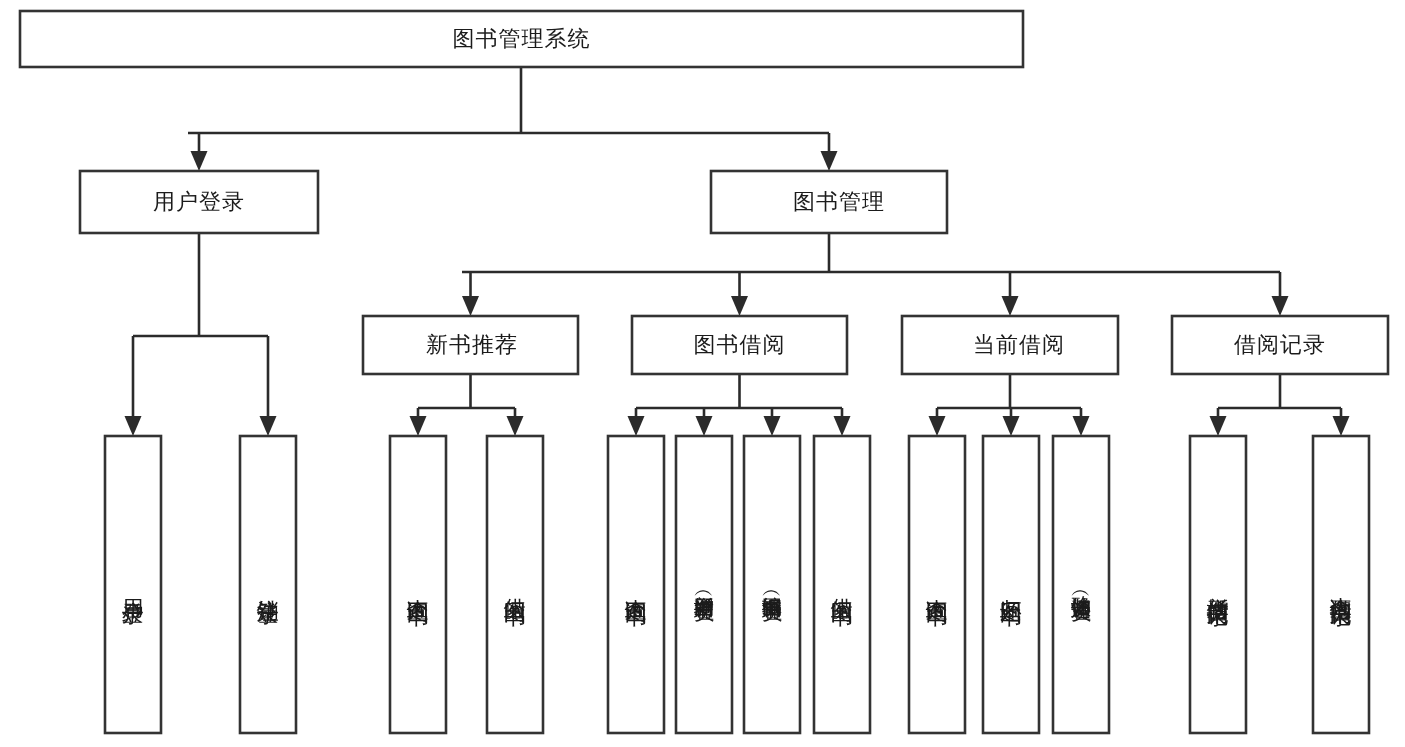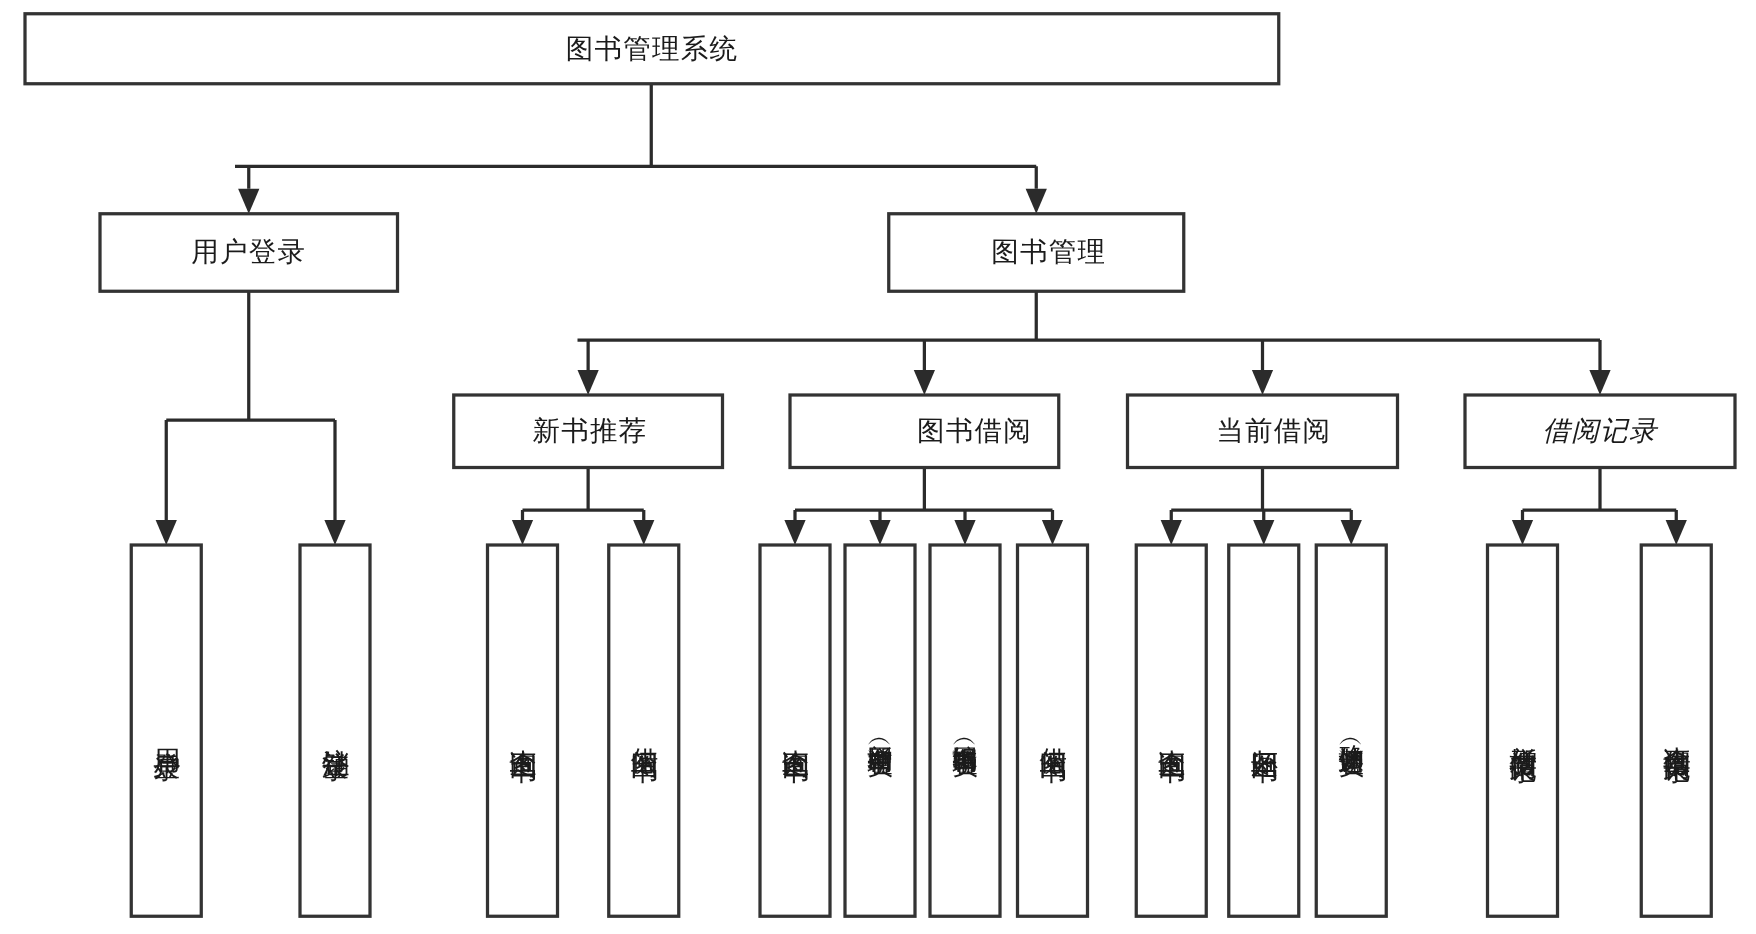--- a/index.html
+++ b/index.html
@@ -176,27 +176,27 @@
       </div>
       <div class="hlabel-wrap" style="left: 80px; top: 171px; width: 238px; height: 62px;">
         <span class="hlabel">用户登录</span>
       </div>
       <div class="hlabel-wrap" style="left: 711px; top: 171px; width: 256px; height: 62px;">
         <span class="hlabel">图书管理</span>
       </div>
       <div class="hlabel-wrap" style="left: 363px; top: 316px; width: 218px; height: 58px;">
         <span class="hlabel">新书推荐</span>
       </div>
-      <div class="hlabel-wrap" style="left: 632px; top: 316px; width: 215px; height: 58px; margin-left: 40px;">
+      <div class="hlabel-wrap" style="left: 632px; top: 316px; width: 215px; height: 58px;">
         <span class="hlabel">图书借阅</span>
       </div>
       <div class="hlabel-wrap" style="left: 902px; top: 316px; width: 234px; height: 58px;">
         <span class="hlabel">当前借阅</span>
       </div>
-      <div class="hlabel-wrap" style="left: 1172px; top: 316px; width: 216px; height: 58px; font-style: italic;">
+      <div class="hlabel-wrap" style="left: 1172px; top: 316px; width: 216px; height: 58px;">
         <span class="hlabel">借阅记录</span>
       </div>
       <div class="vlabel-wrap" style="left: 105px; top: 436px; width: 56px; height: 297px;">
         <span class="vlabel">用户登录</span>
       </div>
       <div class="vlabel-wrap" style="left: 240px; top: 436px; width: 56px; height: 297px;">
         <span class="vlabel">注销登录</span>
       </div>
       <div class="vlabel-wrap" style="left: 390px; top: 436px; width: 56px; height: 297px;">
         <span class="vlabel">查询图书</span>

